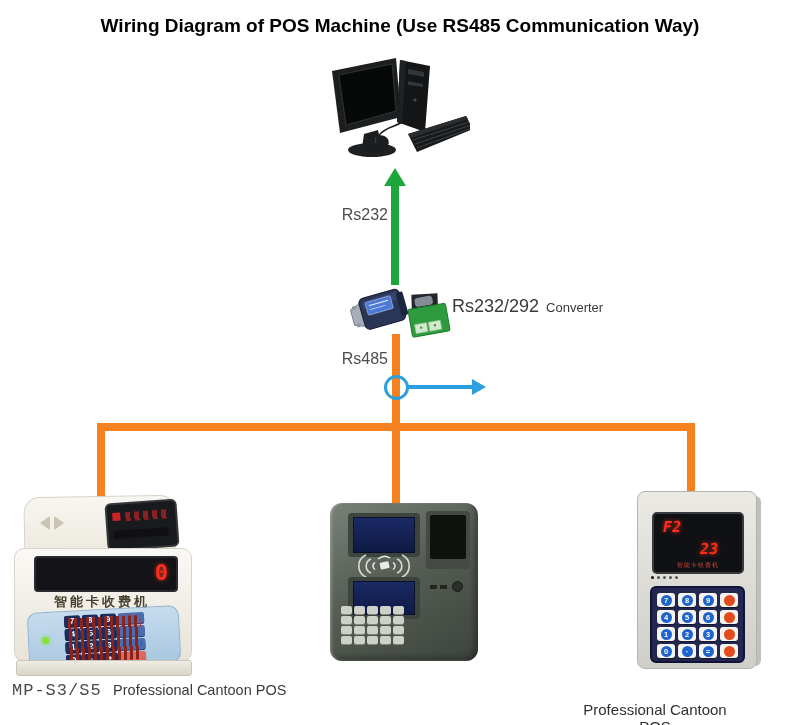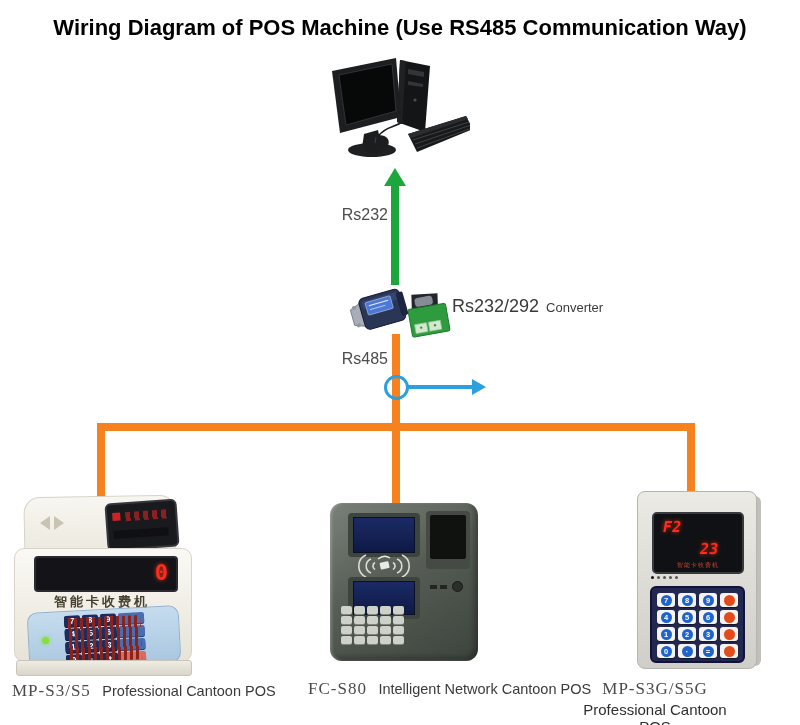--- a/index.html
+++ b/index.html
@@ -1,21 +1,21 @@
 <!DOCTYPE html>
 <html><head>
 <meta charset="utf-8">
 <style>
   html,body{margin:0;padding:0;background:#fff;}
   .canvas{position:relative;width:800px;height:725px;background:#ffffff;overflow:hidden;
           font-family:"Liberation Sans",sans-serif;}
 
   
   .title{position:absolute;left:0;top:15px;width:100%;text-align:center;
-         font-size:22px;font-weight:bold;color:#000;}
+         font-size:19px;font-weight:bold;color:#000;}
 
   
   .computer{position:absolute;left:318px;top:55px;width:152px;height:116px;}
 
   
   .gshaft{position:absolute;left:391px;top:184px;width:8px;height:101px;background:#1DA63C;}
   .ghead{position:absolute;left:384px;top:168px;width:0;height:0;
          border-left:11px solid transparent;border-right:11px solid transparent;
          border-bottom:18px solid #1DA63C;}
   .lbl-rs232{position:absolute;left:318px;top:206px;width:70px;text-align:right;
@@ -122,21 +122,21 @@
   .rp-pad{left:13px;top:95px;width:91px;height:73px;background:#232850;border:2px solid #101335;border-radius:6px;}
   .rp-grid{left:5px;top:5px;display:grid;grid-template-columns:repeat(4,18px);grid-auto-rows:14px;gap:3px;position:absolute;}
   .rp-key{position:static;width:18px;height:14px;background:#f4f3ef;border-radius:3px;
           display:flex;align-items:center;justify-content:center;box-shadow:0 1px 1px rgba(0,0,0,.5);}
   .rp-c{position:static;width:11px;height:11px;border-radius:50%;display:flex;align-items:center;justify-content:center;
         color:#fff;font-size:7.5px;font-weight:bold;}
   .rp-c.blue{background:#1f63cf;}
   .rp-c.red{background:#e44a1c;}
 
   
-  .model{font-family:Liberation Serif, serif;font-size:17px;color:#4a4a4a;letter-spacing:1px;}
+  .model{font-family:Liberation Mono, monospace;font-size:17px;color:#4a4a4a;letter-spacing:1px;}
   .desc{font-size:14.5px;color:#3a3a3a;margin-left:7px;}
   .label-left{position:absolute;left:12px;top:681px;}
   .label-center{position:absolute;left:308px;top:679px;}
   .label-right-1{position:absolute;left:580px;top:679px;width:150px;text-align:center;}
   .label-right-2{position:absolute;left:570px;top:701px;width:170px;text-align:center;font-size:15px;color:#2f2f2f;}
 </style>
 </head>
 <body>
 
 <div class="canvas">
@@ -358,22 +358,15 @@
             <span class="rp-c red"></span>
           </div>
       </div>
     </div>
   </div>
 
   <div class="label-left">
     <span class="model">MP-S3/S5</span>
     <span class="desc">Professional Cantoon POS</span>
   </div>
-  <div class="label-center">
-    <span class="model">FC-S80</span>
-    <span class="desc">Intelligent Network Cantoon POS</span>
-  </div>
-  <div class="label-right-1">
-    <span class="model">MP-S3G/S5G</span>
-  </div>
   <div class="label-right-2">Professional Cantoon POS</div>
 
 </div>
 
 </body></html>

